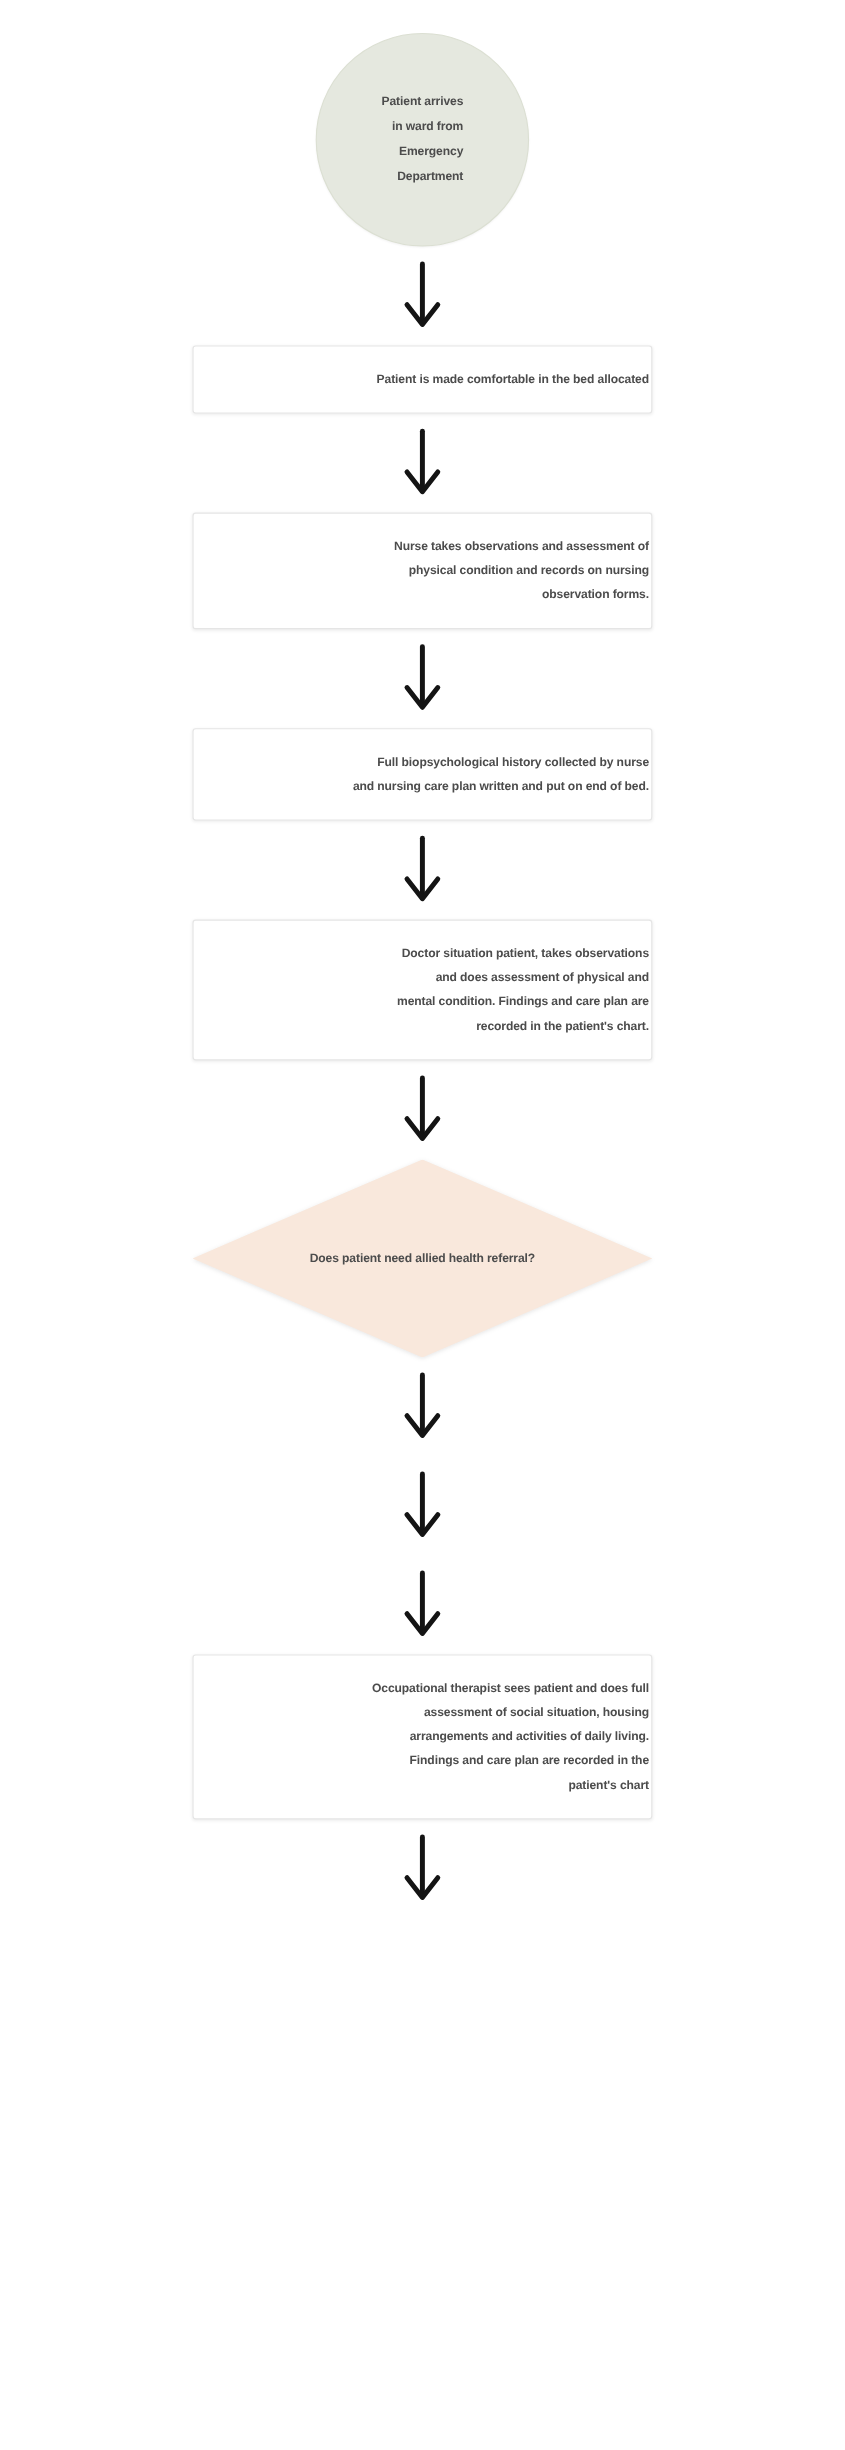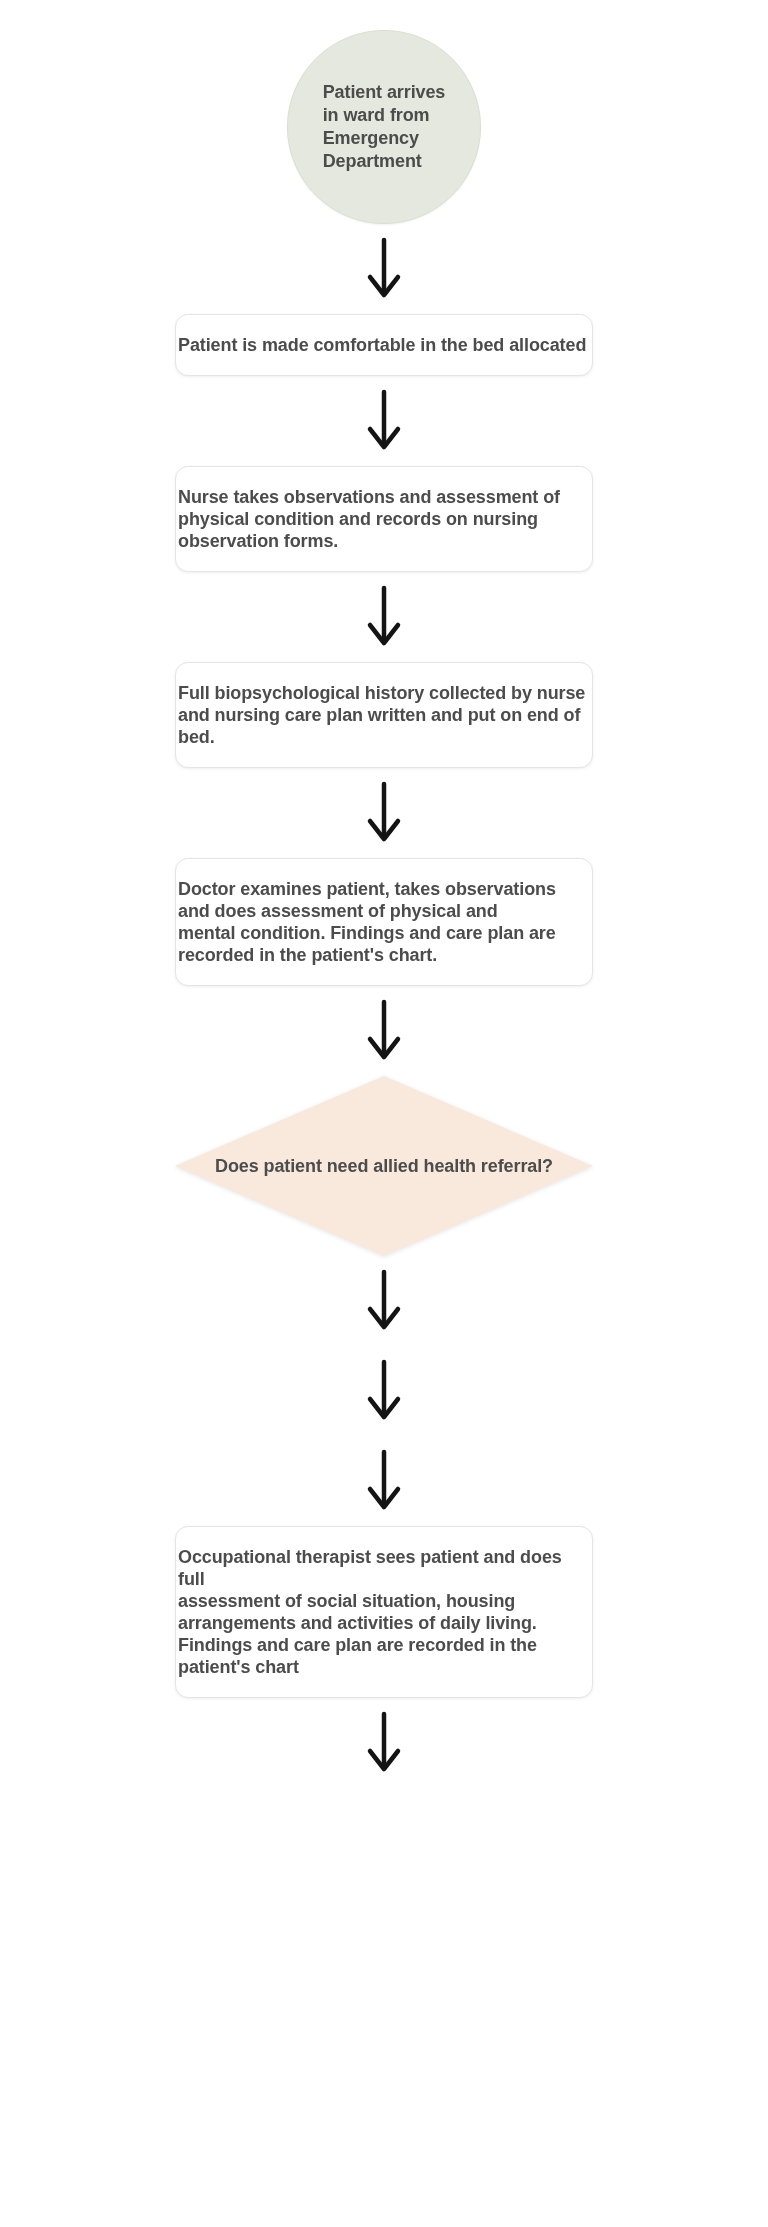--- a/index.html
+++ b/index.html
@@ -3,38 +3,38 @@
 <meta charset="utf-8">
 <style>
   html,body{margin:0;padding:0;background:#ffffff;}
   body{font-family:"Liberation Sans","DejaVu Sans",sans-serif;}
   .canvas{
     width:768px;height:2227px;box-sizing:border-box;
     display:flex;flex-direction:column;align-items:center;
     padding-top:30px;overflow:hidden;background:#ffffff;
   }
   .node-text{
-    font-size:18px;font-weight:600;line-height:22px;
-    color:var(--text,#4C4C4C);text-align:left;
+    font-size:11px;font-weight:600;line-height:22px;
+    color:var(--text,#4C4C4C);text-align:right;
     white-space:pre-line;letter-spacing:-0.1px;
   }
   .terminator{
     width:194px;height:194px;border-radius:50%;flex:none;
     background:var(--terminator_fill,#E5E8DF);
     border:1px solid var(--terminator_border,#DBDFD2);
     box-shadow:0 1px 2px rgba(0,0,0,.05);
     display:flex;align-items:center;justify-content:center;
     box-sizing:border-box;
   }
   .terminator .node-text{line-height:23px;padding:0 26px;}
   .process{
     width:418px;flex:none;box-sizing:border-box;
     background:var(--process_fill,#FFFFFF);
     border:1px solid var(--process_border,#E5E5E5);
-    border-radius:13px;
+    border-radius:3px;
     box-shadow:0 1px 3px rgba(0,0,0,.07);
     display:flex;align-items:center;justify-content:center;
   }
   .process .node-text{padding:19px 2px;width:100%;}
   .diamond{
     position:relative;width:418px;height:180px;flex:none;
     filter:drop-shadow(0 1px 2px rgba(0,0,0,.10));
   }
   .diamond-shape{
     position:absolute;inset:0;
@@ -92,21 +92,21 @@
     <div class="node-text">Full biopsychological history collected by nurse
 and nursing care plan written and put on end of bed.</div>
   </div>
 
   <svg class="arrow" width="36" height="64" viewBox="0 0 36 64">
       <line x1="18" y1="3" x2="18" y2="56"></line>
       <polyline points="4,40 18,58 32,40"></polyline>
     </svg>
 
   <div class="process">
-    <div class="node-text">Doctor examines patient, takes observations
+    <div class="node-text">Doctor situation patient, takes observations
 and does assessment of physical and
 mental condition. Findings and care plan are
 recorded in the patient's chart.</div>
   </div>
 
   <svg class="arrow" width="36" height="64" viewBox="0 0 36 64">
       <line x1="18" y1="3" x2="18" y2="56"></line>
       <polyline points="4,40 18,58 32,40"></polyline>
     </svg>
 

